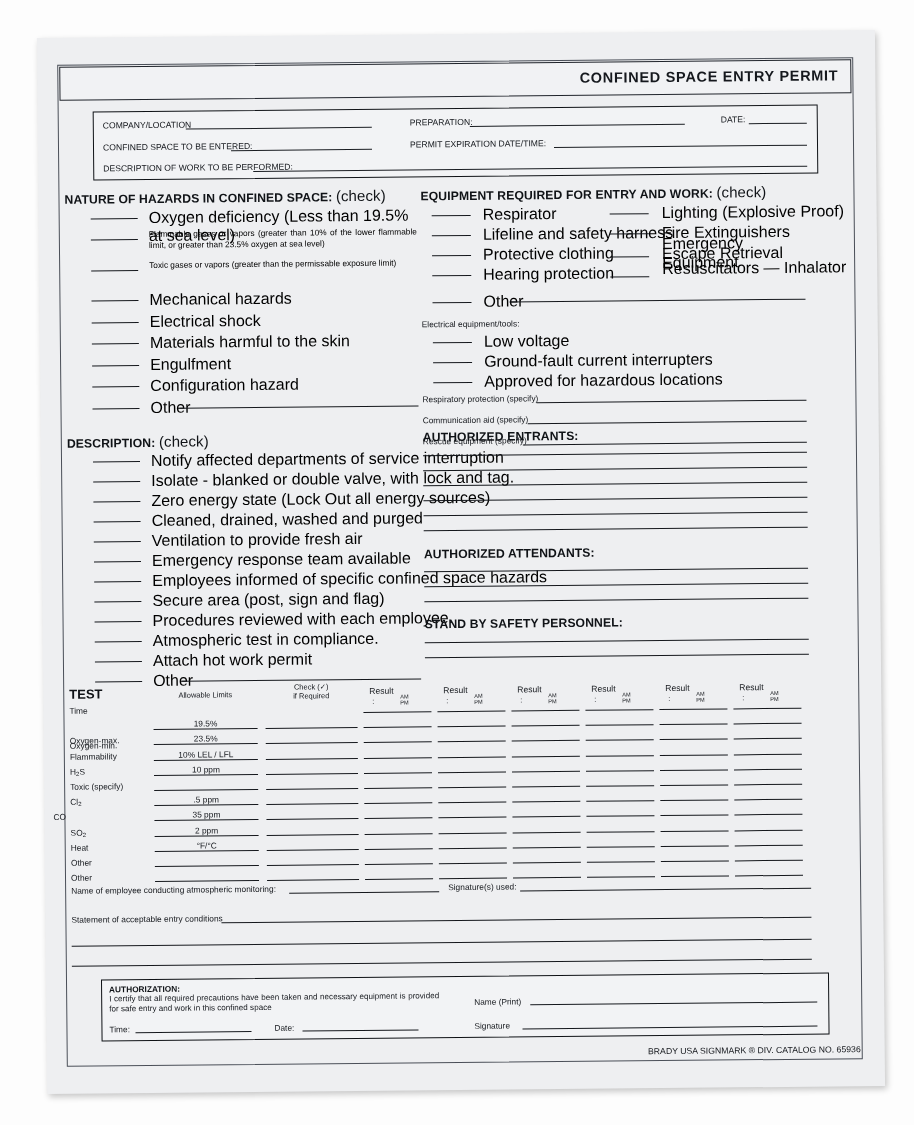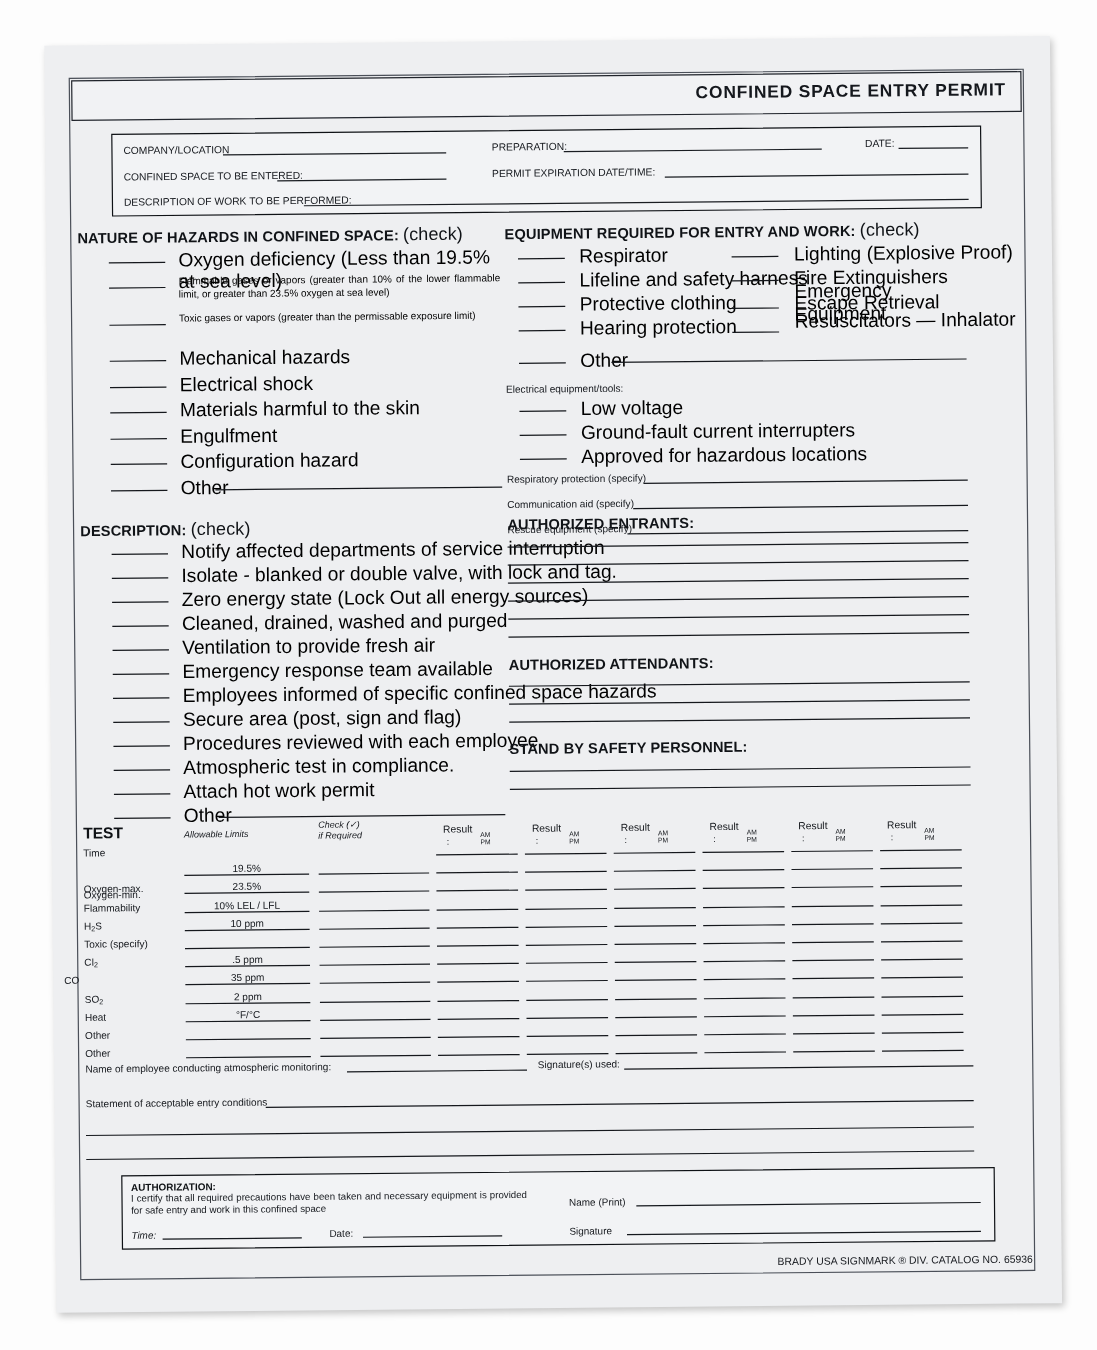--- a/index.html
+++ b/index.html
@@ -143,23 +143,22 @@
     position: absolute;
     border-bottom: 1.5px solid #14171c;
     height: 0;
   }
 
   
   .tt-head {
     position: absolute;
     font-size: 7.5px;
     color: #14171c;
-    text-align: left;
+    text-align: center;
     line-height: 8.5px;
-    font-style: italic;
   }
   .tt-title {
     position: absolute;
     font-size: 13px;
     font-weight: bold;
     color: #0f1216;
   }
   .tt-rowlabel {
     position: absolute;
     font-size: 8.4px;
@@ -598,21 +597,21 @@
 
       <div class="wr" style="left:26px; top:877px;">Statement of acceptable entry conditions</div>
       <div class="hline" style="left:176px; top:886px; width:590px;"></div>
       <div class="hline" style="left:26px; top:908px; width:740px;"></div>
       <div class="hline" style="left:26px; top:928px; width:740px;"></div>
 
       <div class="auth-box">
         <div class="auth-title">AUTHORIZATION:</div>
         <div class="auth-body">I certify that all required precautions have been taken and necessary equipment is provided for safe entry and work in this confined space</div>
 
-        <div style="position:absolute; left:7px; top:44px; font-size:8.3px; color:#15181d;font-style:italic;">Time:</div>
+        <div style="position:absolute; left:7px; top:44px; font-size:8.3px; color:#15181d;">Time:</div>
         <div class="hline" style="left:33px; top:52px; width:116px;"></div>
         <div style="position:absolute; left:172px; top:44px; font-size:8.3px; color:#15181d;">Date:</div>
         <div class="hline" style="left:200px; top:52px; width:116px;"></div>
 
         <div style="position:absolute; left:372px; top:20px; font-size:8.3px; color:#15181d;">Name (Print)</div>
         <div class="hline" style="left:428px; top:28px; width:287px;"></div>
 
         <div style="position:absolute; left:372px; top:44px; font-size:8.3px; color:#15181d;">Signature</div>
         <div class="hline" style="left:420px; top:52px; width:295px;"></div>
       </div>

